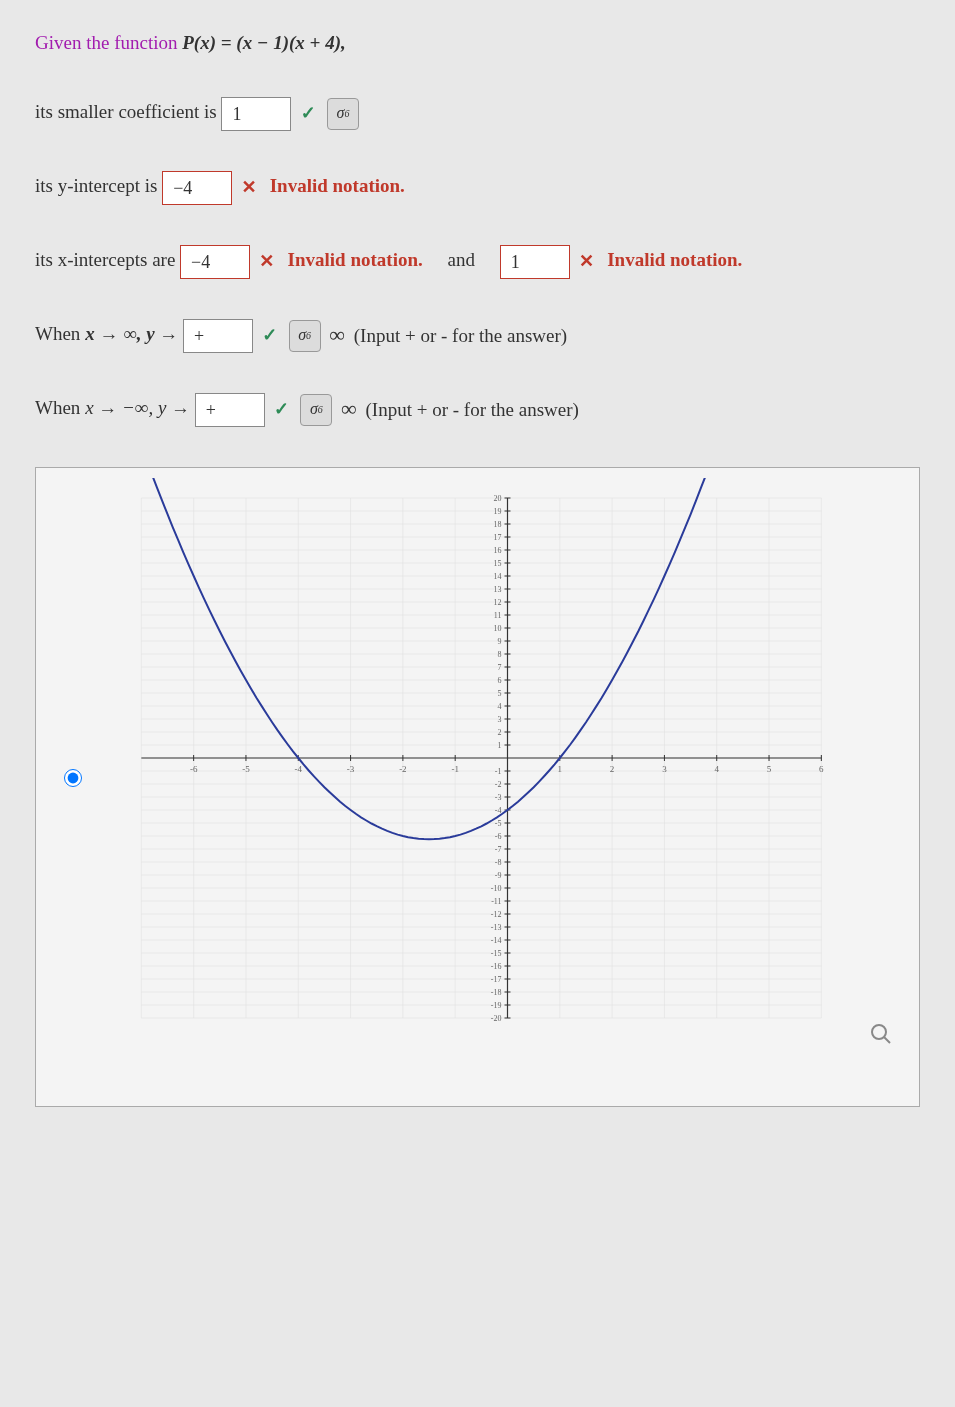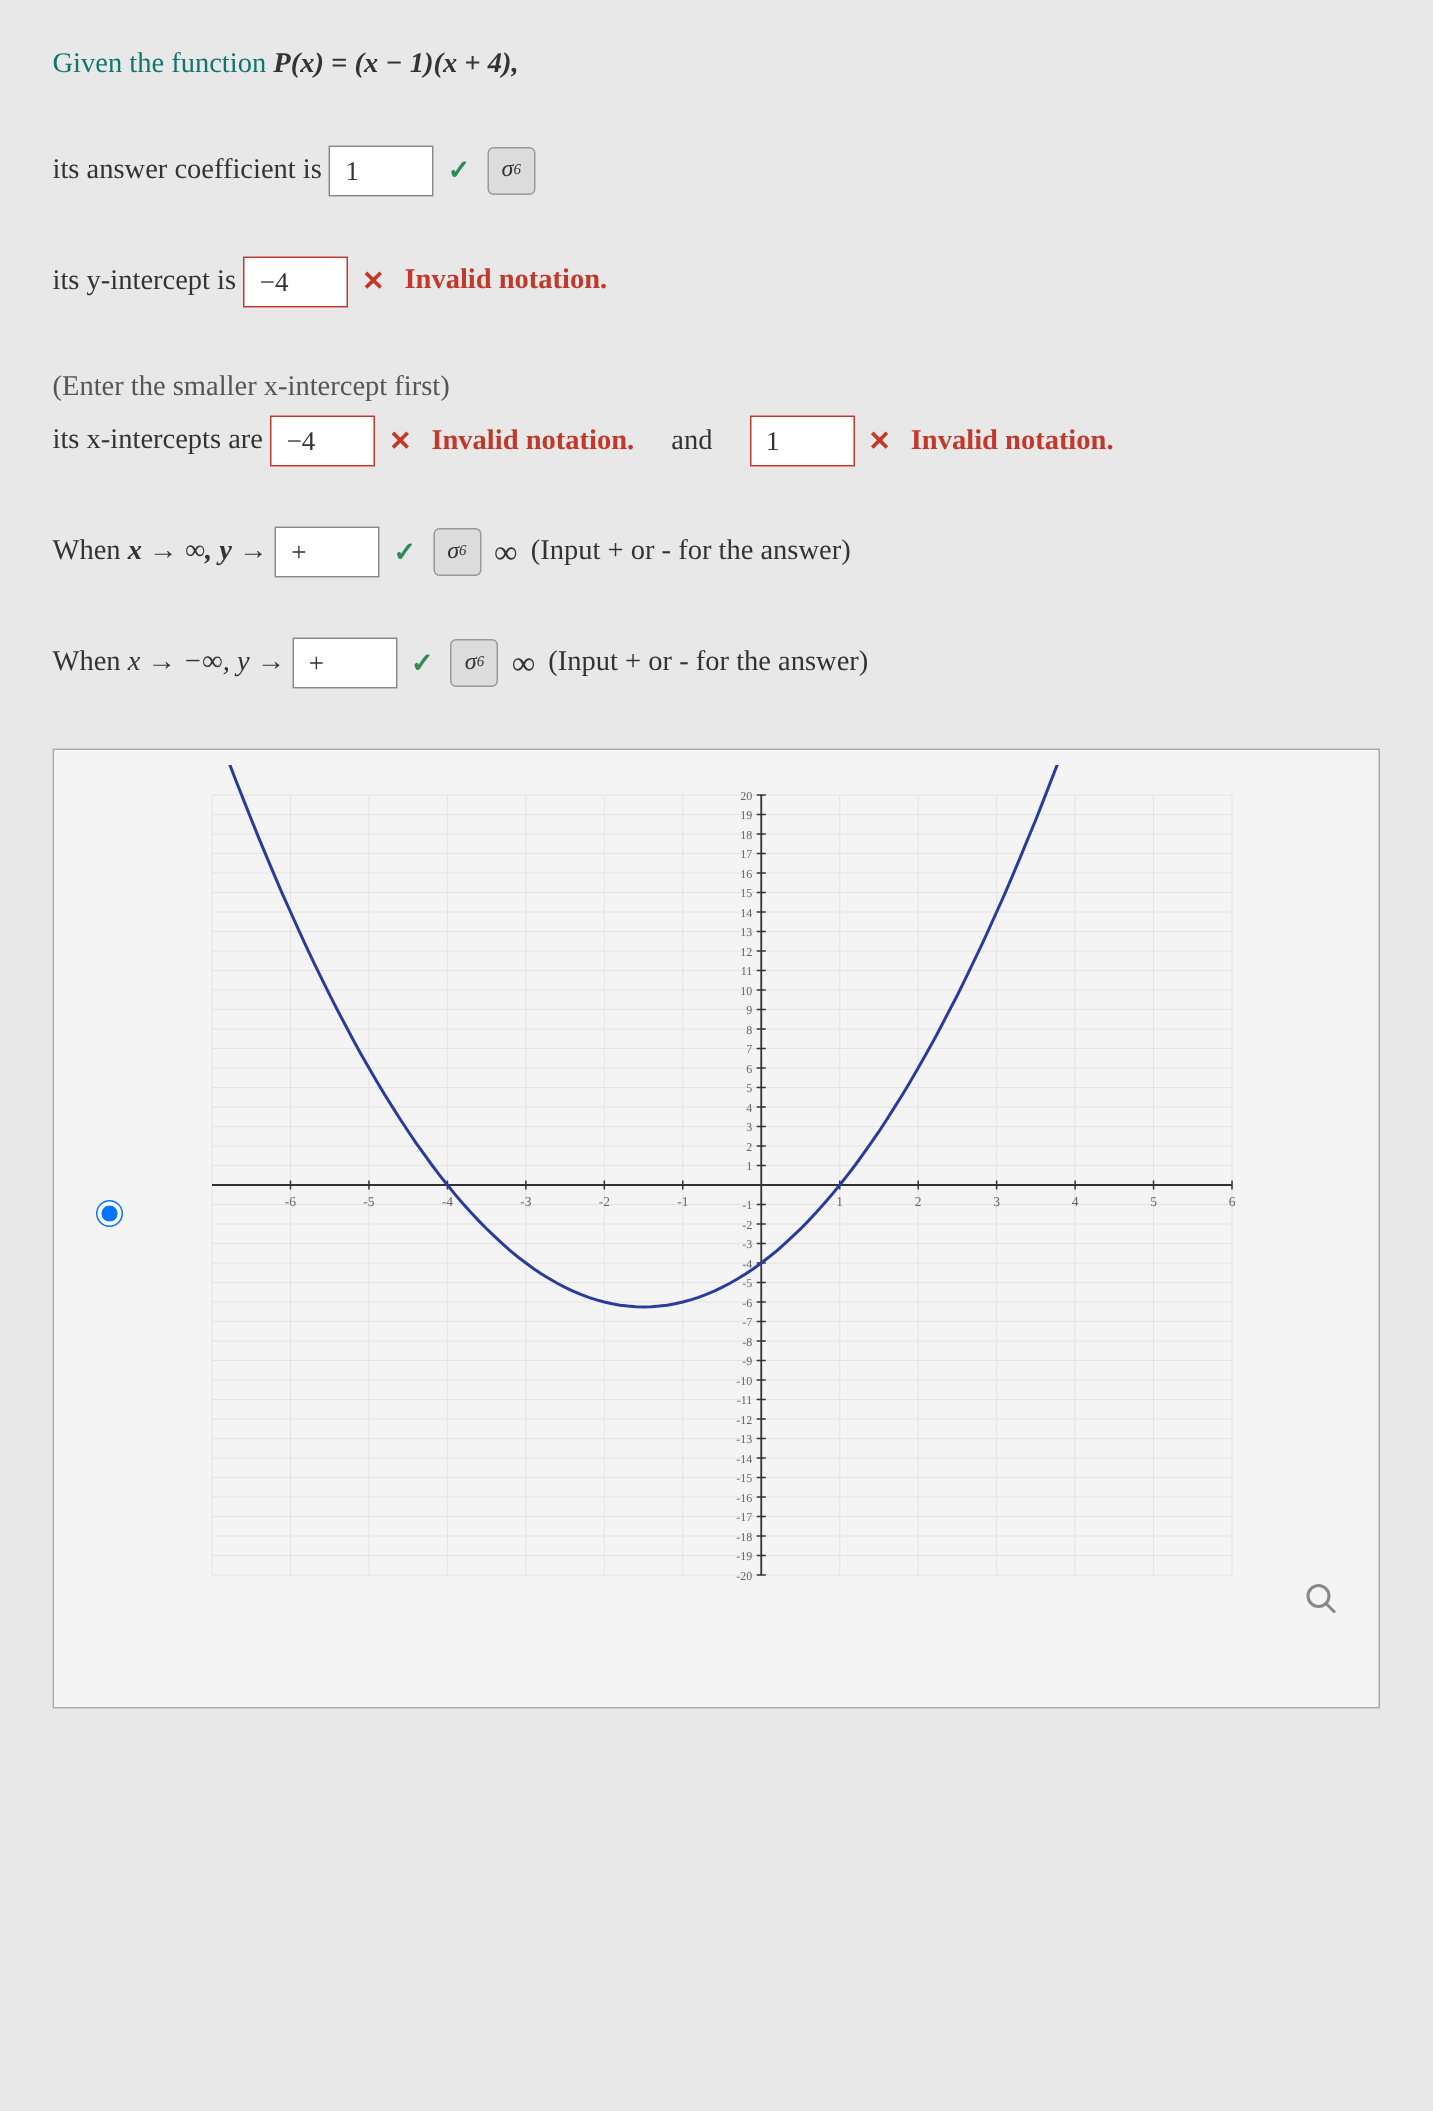--- a/index.html
+++ b/index.html
@@ -6,21 +6,21 @@
   body {
     font-family: Georgia, 'Times New Roman', serif;
     background: #e8e8e8;
     padding: 30px 35px;
     color: #333;
     font-size: 19px;
     line-height: 1.4;
     width: 955px;
   }
   .row { margin-bottom: 40px; }
-  .prompt { color: #0f766e; margin-top: 44px; }
+  .prompt { color: #a21caf; margin-top: 44px; }
   .math { font-style: italic; font-family: 'Times New Roman', serif; }
   .input-box {
     display: inline-block;
     border: 1px solid #888;
     background: #fff;
     padding: 4px 10px;
     min-width: 70px;
     height: 34px;
     vertical-align: middle;
     font-family: 'Times New Roman', serif;
@@ -84,38 +84,37 @@
 </style>
 </head>
 <body>
 
 <div class="row">
   <span class="prompt">Given the function </span>
   <span class="math" style="font-weight:600; color:#333;">P(x) = (x − 1)(x + 4),</span>
 </div>
 
 <div class="row">
-  <span>its answer coefficient is</span>
+  <span>its smaller coefficient is</span>
   <span class="input-box">1</span>
   <span class="mark check">✓</span>
   <span class="sigma-btn">
       <span>σ</span>
       <span class="sup">6</span>
     </span>
 </div>
 
 <div class="row">
   <span>its y-intercept is</span>
   <span class="input-box wrong">−4</span>
   <span class="mark cross">✕</span>
   <span class="err">Invalid notation.</span>
 </div>
 
 <div class="row">
-  <div class="hint">(Enter the smaller x-intercept first)</div>
   <span>its x-intercepts are</span>
   <span class="input-box wrong">−4</span>
   <span class="mark cross">✕</span>
   <span class="err">Invalid notation.</span>
   <span style="margin:0 20px;">and</span>
   <span class="input-box wrong">1</span>
   <span class="mark cross">✕</span>
   <span class="err">Invalid notation.</span>
 </div>
 

